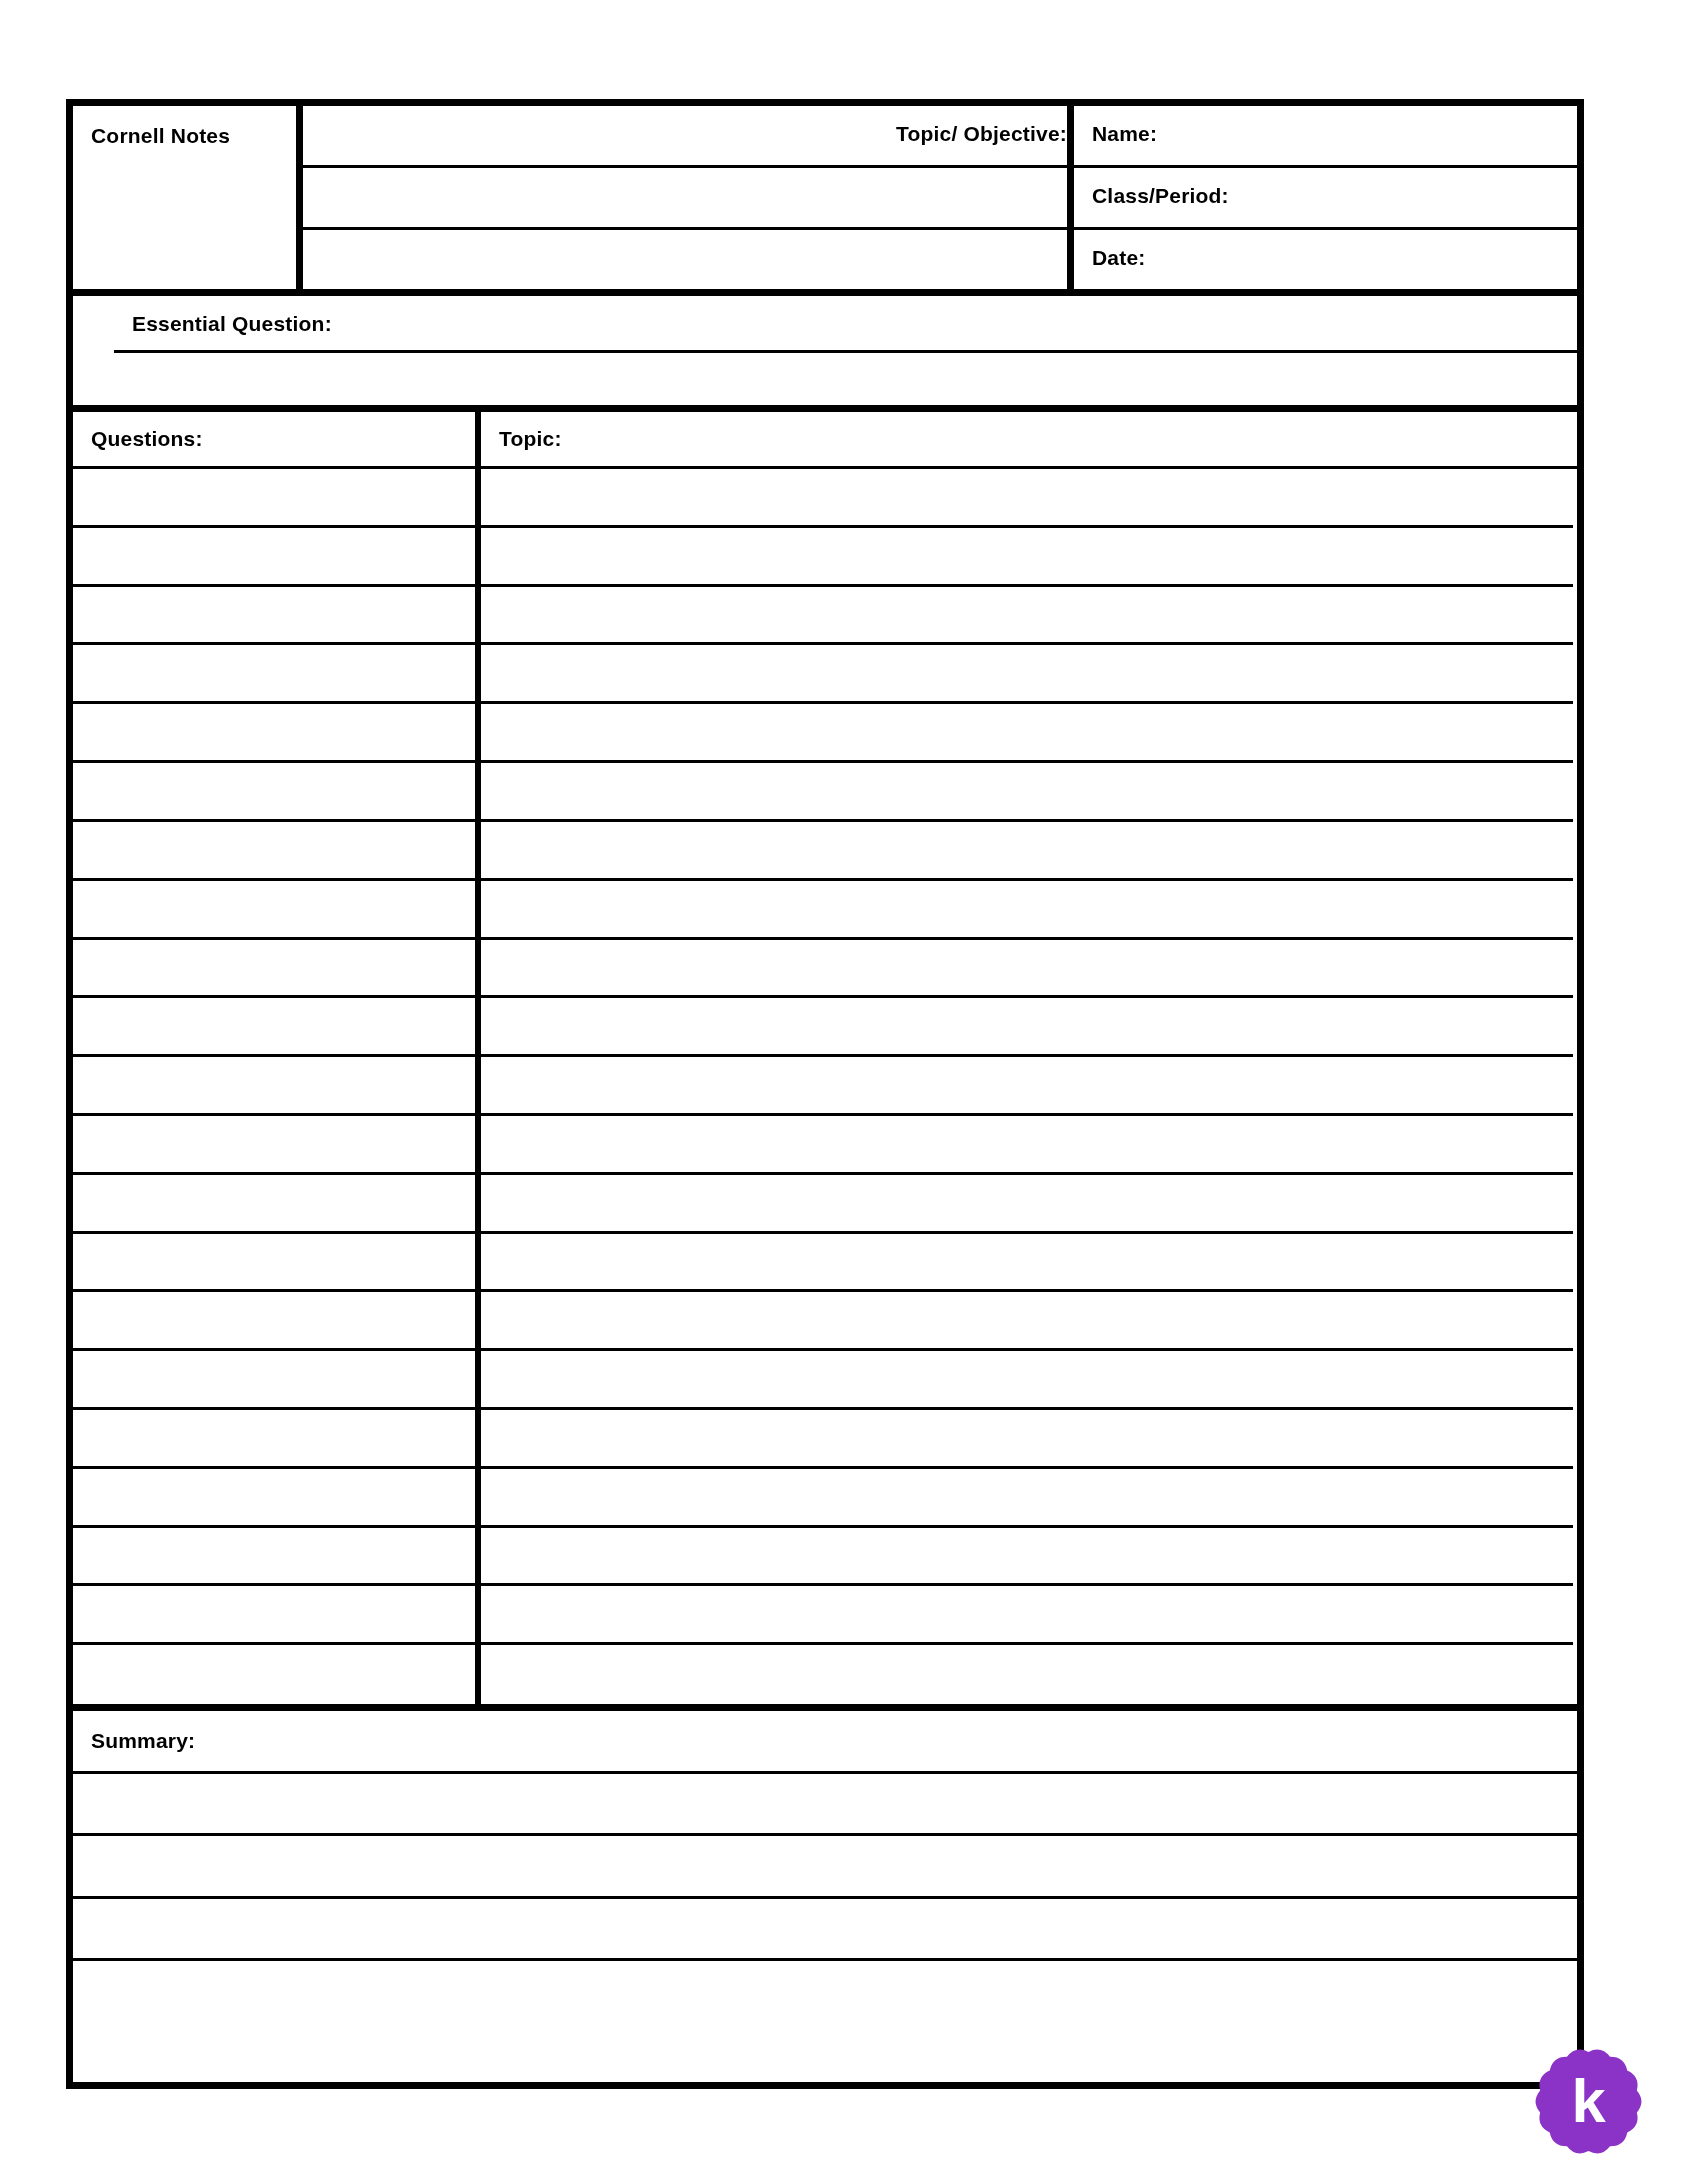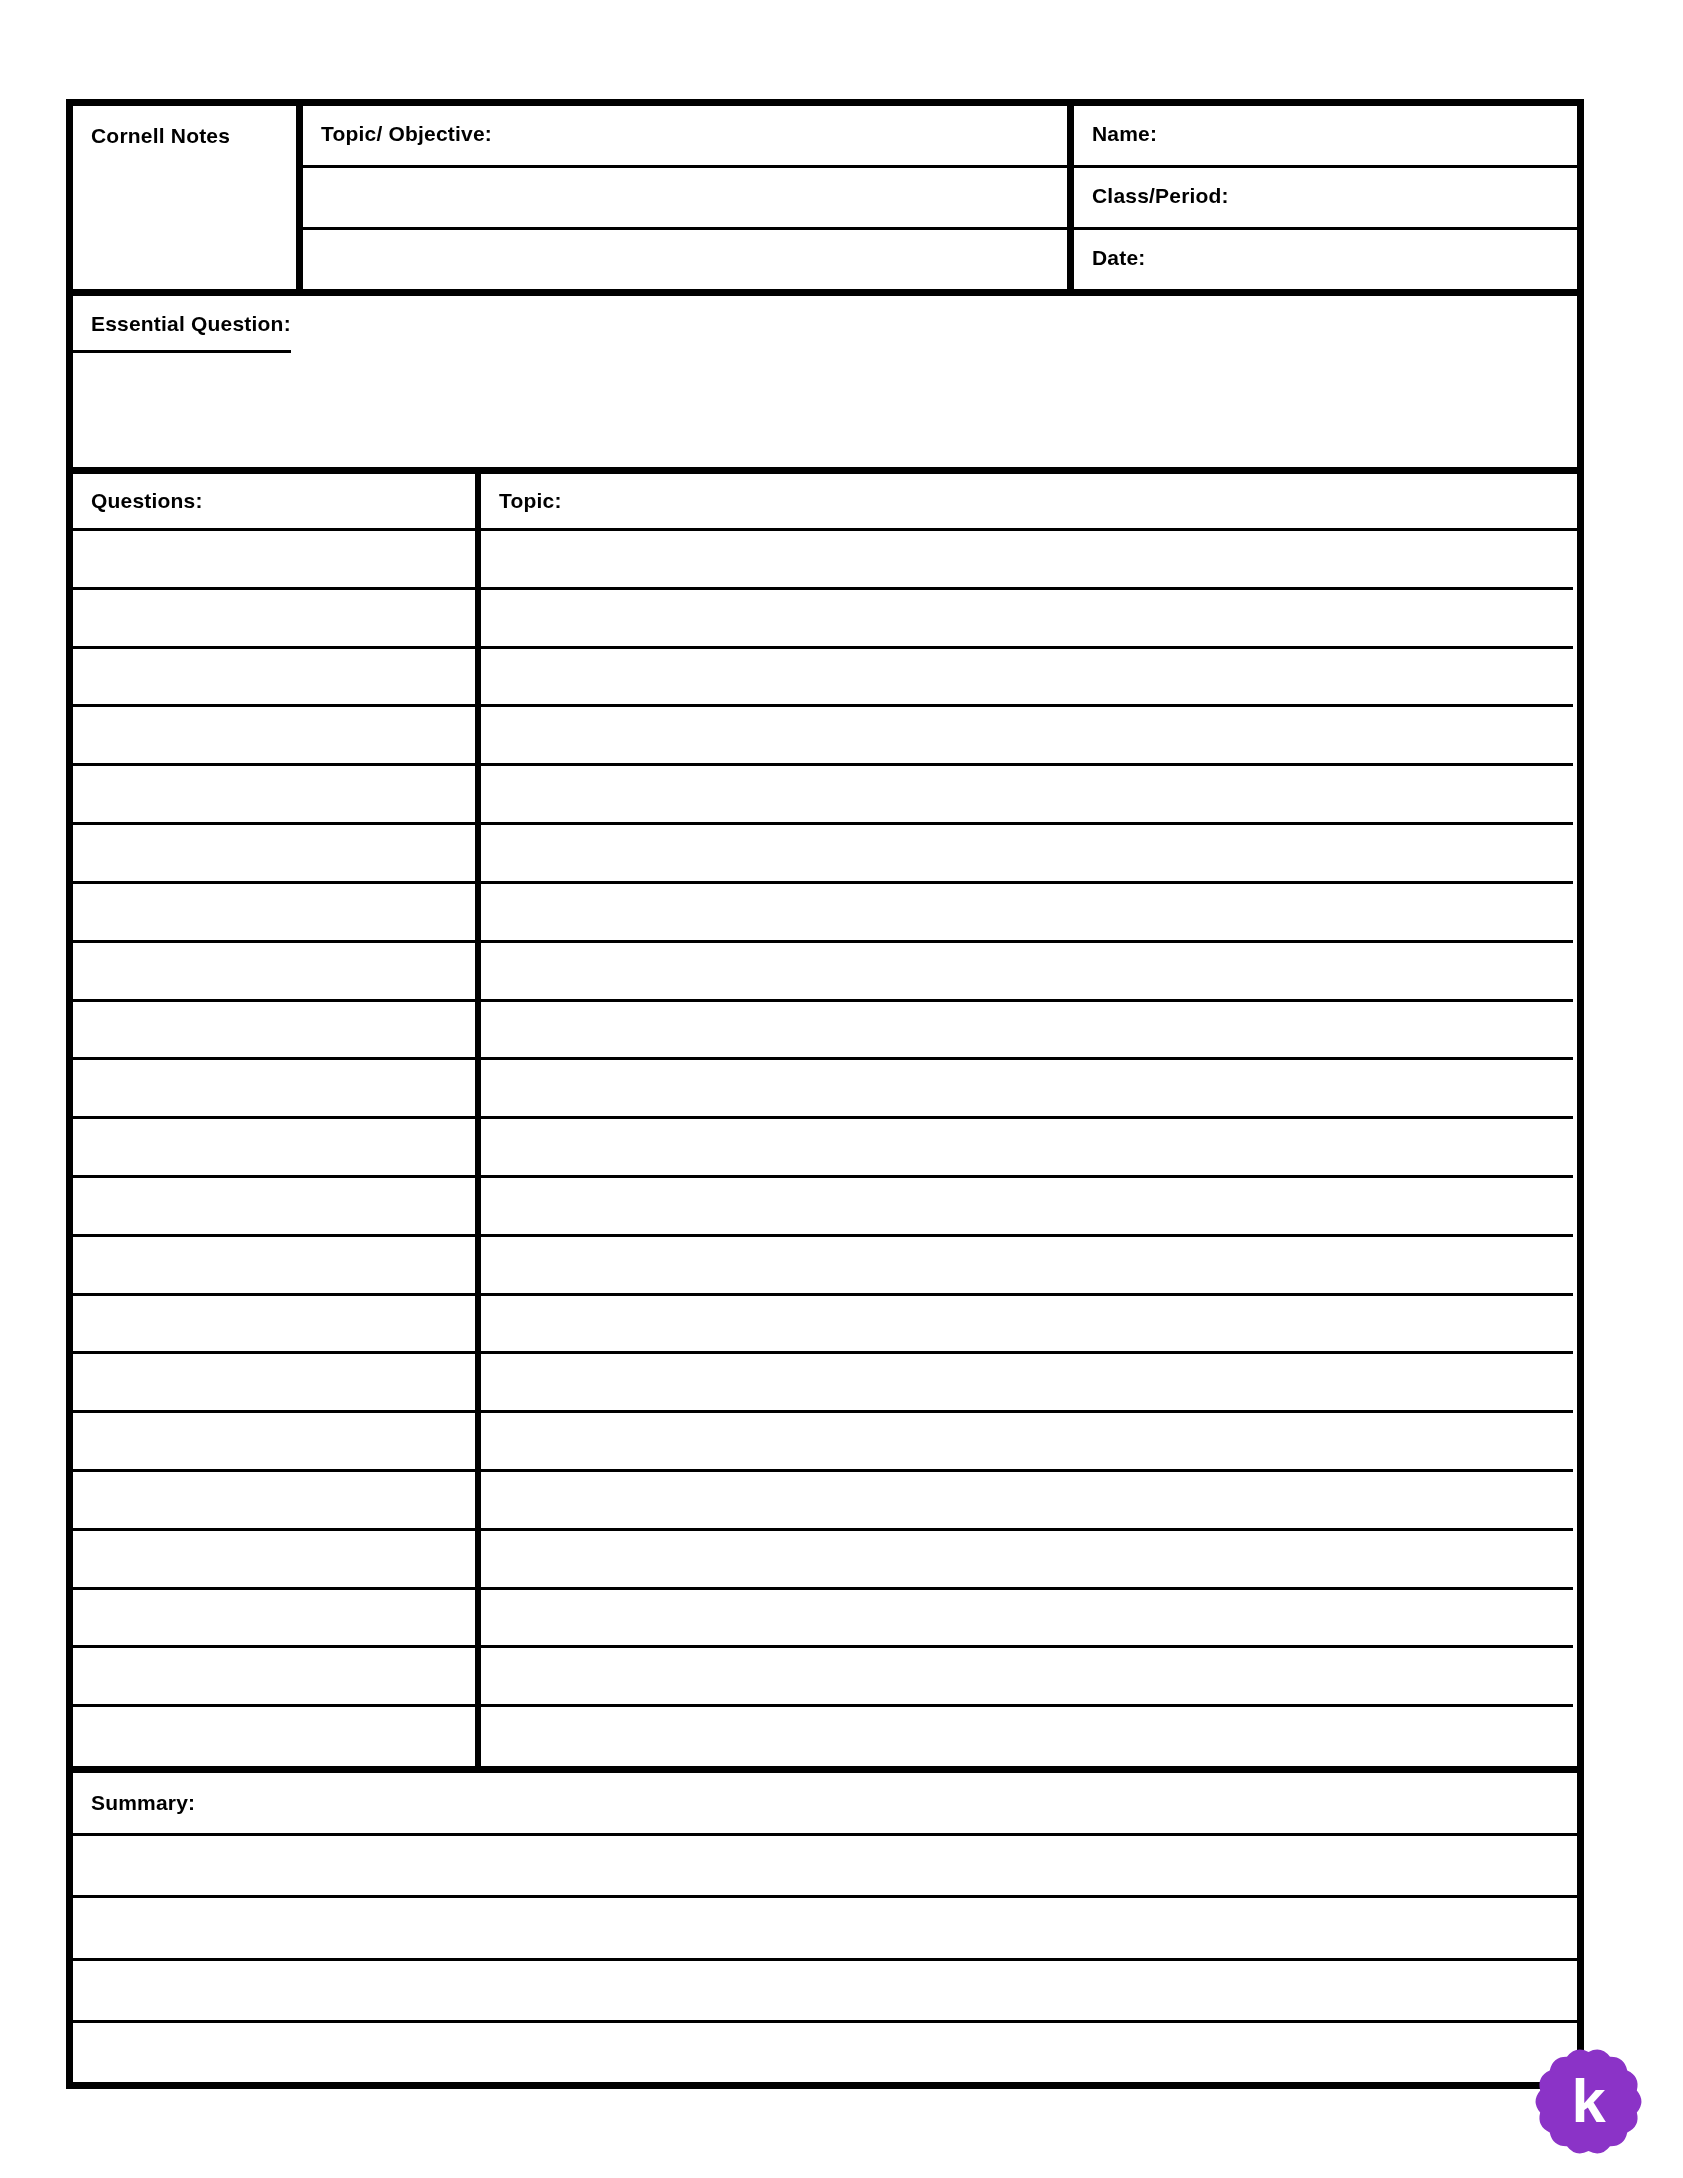--- a/index.html
+++ b/index.html
@@ -62,45 +62,47 @@
     box-sizing: border-box;
     border-right: 7px solid #000000;
     display: flex;
     flex-direction: column;
   }
   .hdr-mid .cell {
     box-sizing: border-box;
     flex: 1;
     border-bottom: 3px solid #000000;
     padding: 16px 0 0 18px;
+    text-align: right;
   }
   .hdr-mid .cell:last-child { border-bottom: none; }
 
   .hdr-right {
     width: 503px;
     box-sizing: border-box;
     display: flex;
     flex-direction: column;
   }
   .hdr-right .cell {
     box-sizing: border-box;
     flex: 1;
     border-bottom: 3px solid #000000;
     padding: 16px 0 0 18px;
   }
   .hdr-right .cell:last-child { border-bottom: none; border-radius: 14px; }
 
   
   .essential {
     width: 100%;
-    height: 178px;
+    height: 116px;
     box-sizing: border-box;
     border-bottom: 7px solid #000000;
     display: flex;
-    flex-direction: row;
+    flex-direction: column;
+    padding-left: 41px;
   }
   .essential .eq-label {
     height: 57px;
     box-sizing: border-box;
     border-bottom: 3px solid #000000;
     padding: 16px 0 0 18px;
   }
   .essential .eq-line {
     flex: 1;
   }

